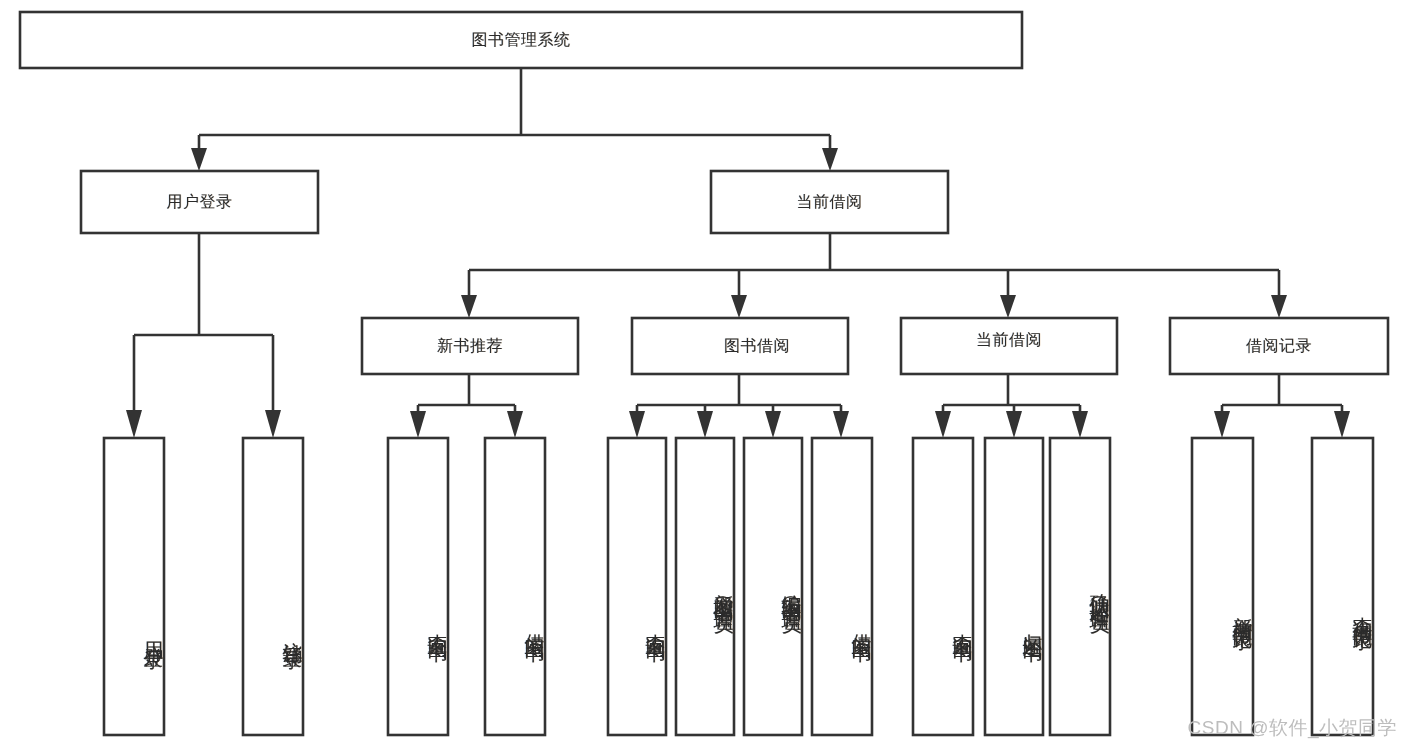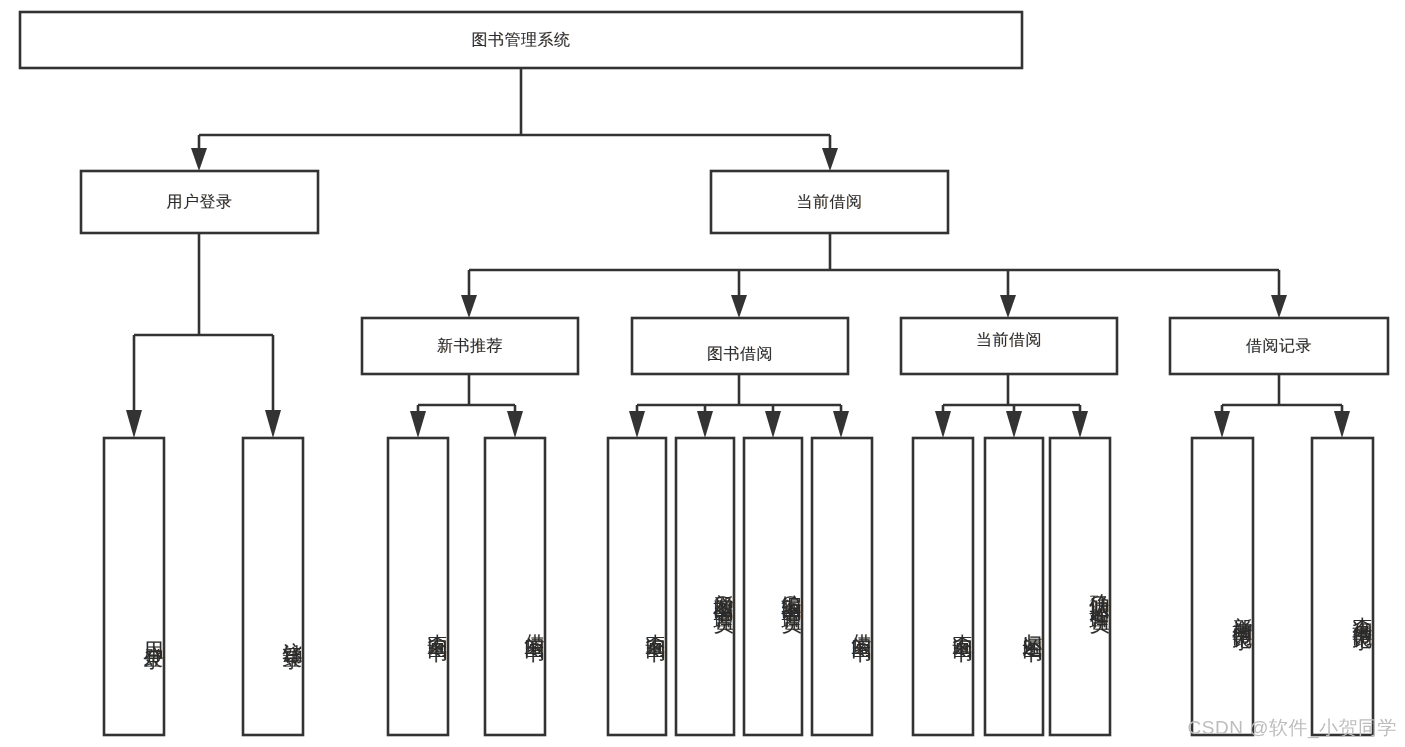--- a/index.html
+++ b/index.html
@@ -171,21 +171,21 @@
     <polygon class="arrow-head" points="1214,411 1230,411 1222,438"></polygon>
     <polygon class="arrow-head" points="1334,411 1350,411 1342,438"></polygon>
   </svg>
 
   <div class="node-label" style="left:20px; top:12px; width:1002px; height:56px;">图书管理系统</div>
 
   <div class="node-label" style="left:81px; top:171px; width:237px; height:62px;">用户登录</div>
   <div class="node-label" style="left:711px; top:171px; width:237px; height:62px;">当前借阅</div>
 
   <div class="node-label" style="left:362px; top:318px; width:216px; height:56px;border-radius:11px;">新书推荐</div>
-  <div class="node-label" style="left:632px; top:318px; width:216px; height:56px;margin-top:8px;">图书借阅</div>
+  <div class="node-label" style="left:649px; top:318px; width:216px; height:56px;">图书借阅</div>
   <div class="node-label" style="left:901px; top:318px; width:216px; height:44px;">当前借阅</div>
   <div class="node-label" style="left:1170px; top:318px; width:218px; height:56px;">借阅记录</div>
 
   <div class="node-label vertical" style="left:104px; top:530px; width:60px; height:200px;">用户登录</div>
   <div class="node-label vertical" style="left:243px; top:530px; width:60px; height:200px;">注销登录</div>
 
   <div class="node-label vertical" style="left:388px; top:512px; width:60px; height:220px;">查询图书</div>
   <div class="node-label vertical" style="left:485px; top:512px; width:60px; height:220px;">借阅图书</div>
 
   <div class="node-label vertical" style="left:608px; top:512px; width:58px; height:220px;">查询图书</div>

